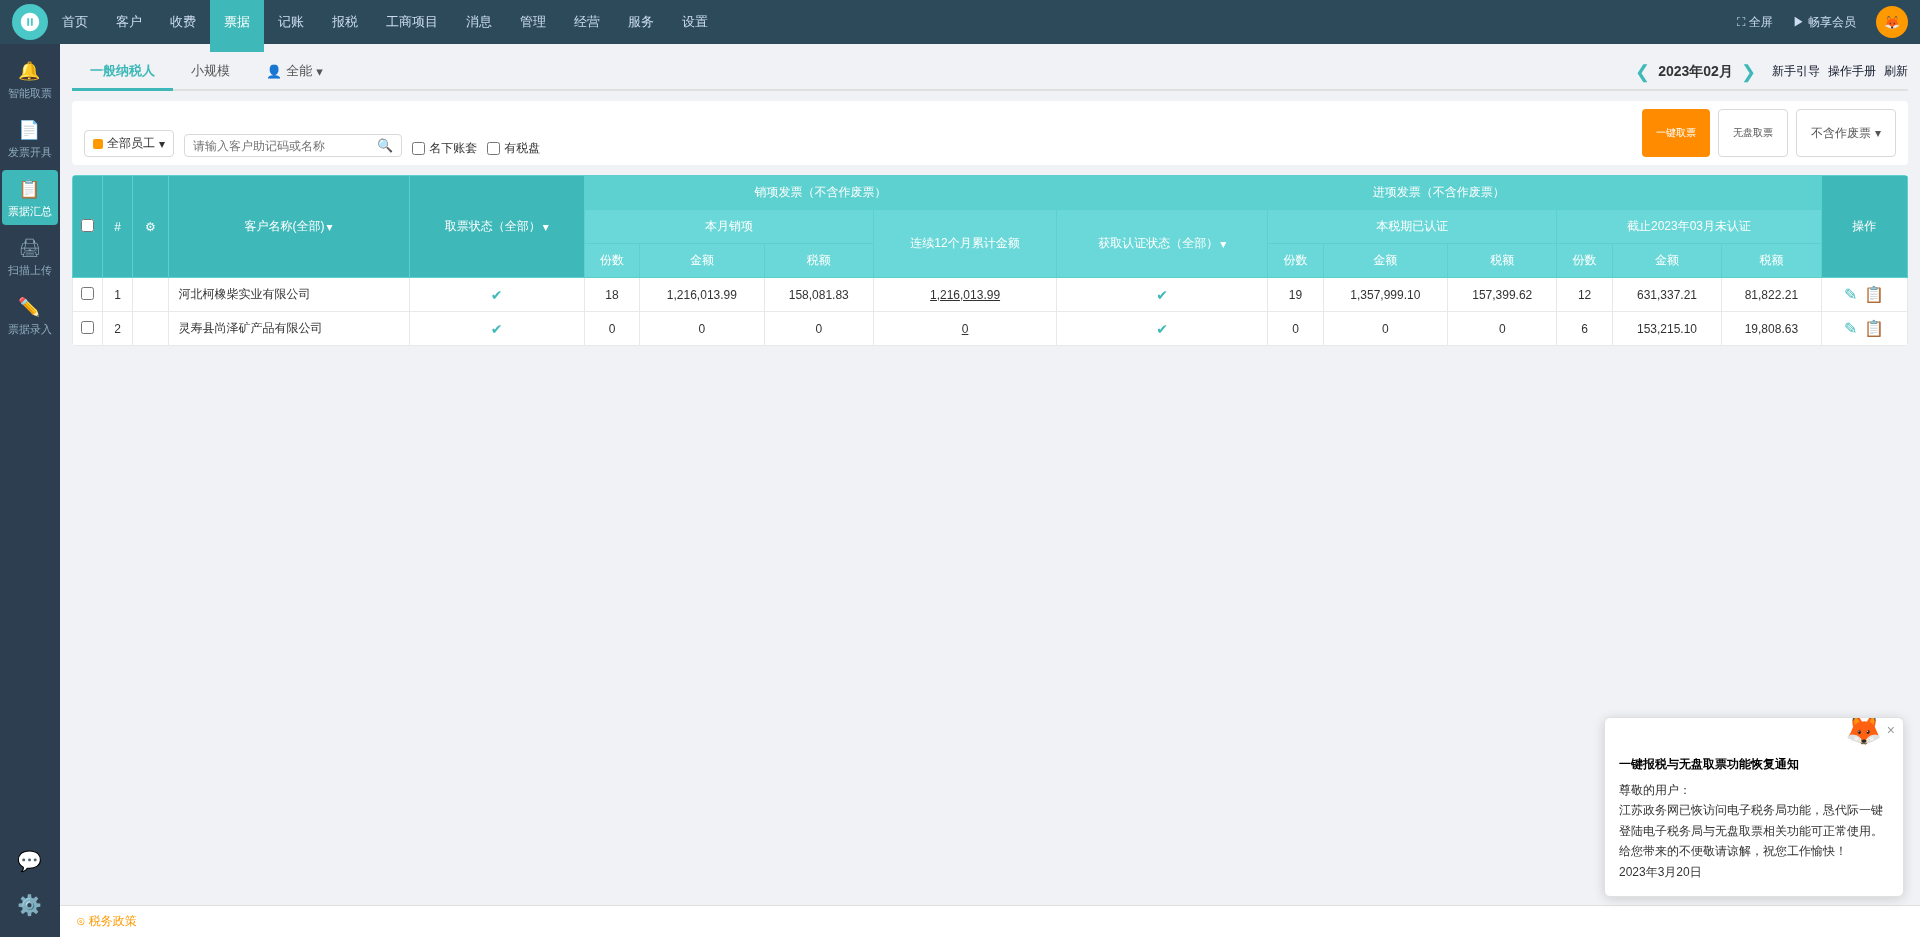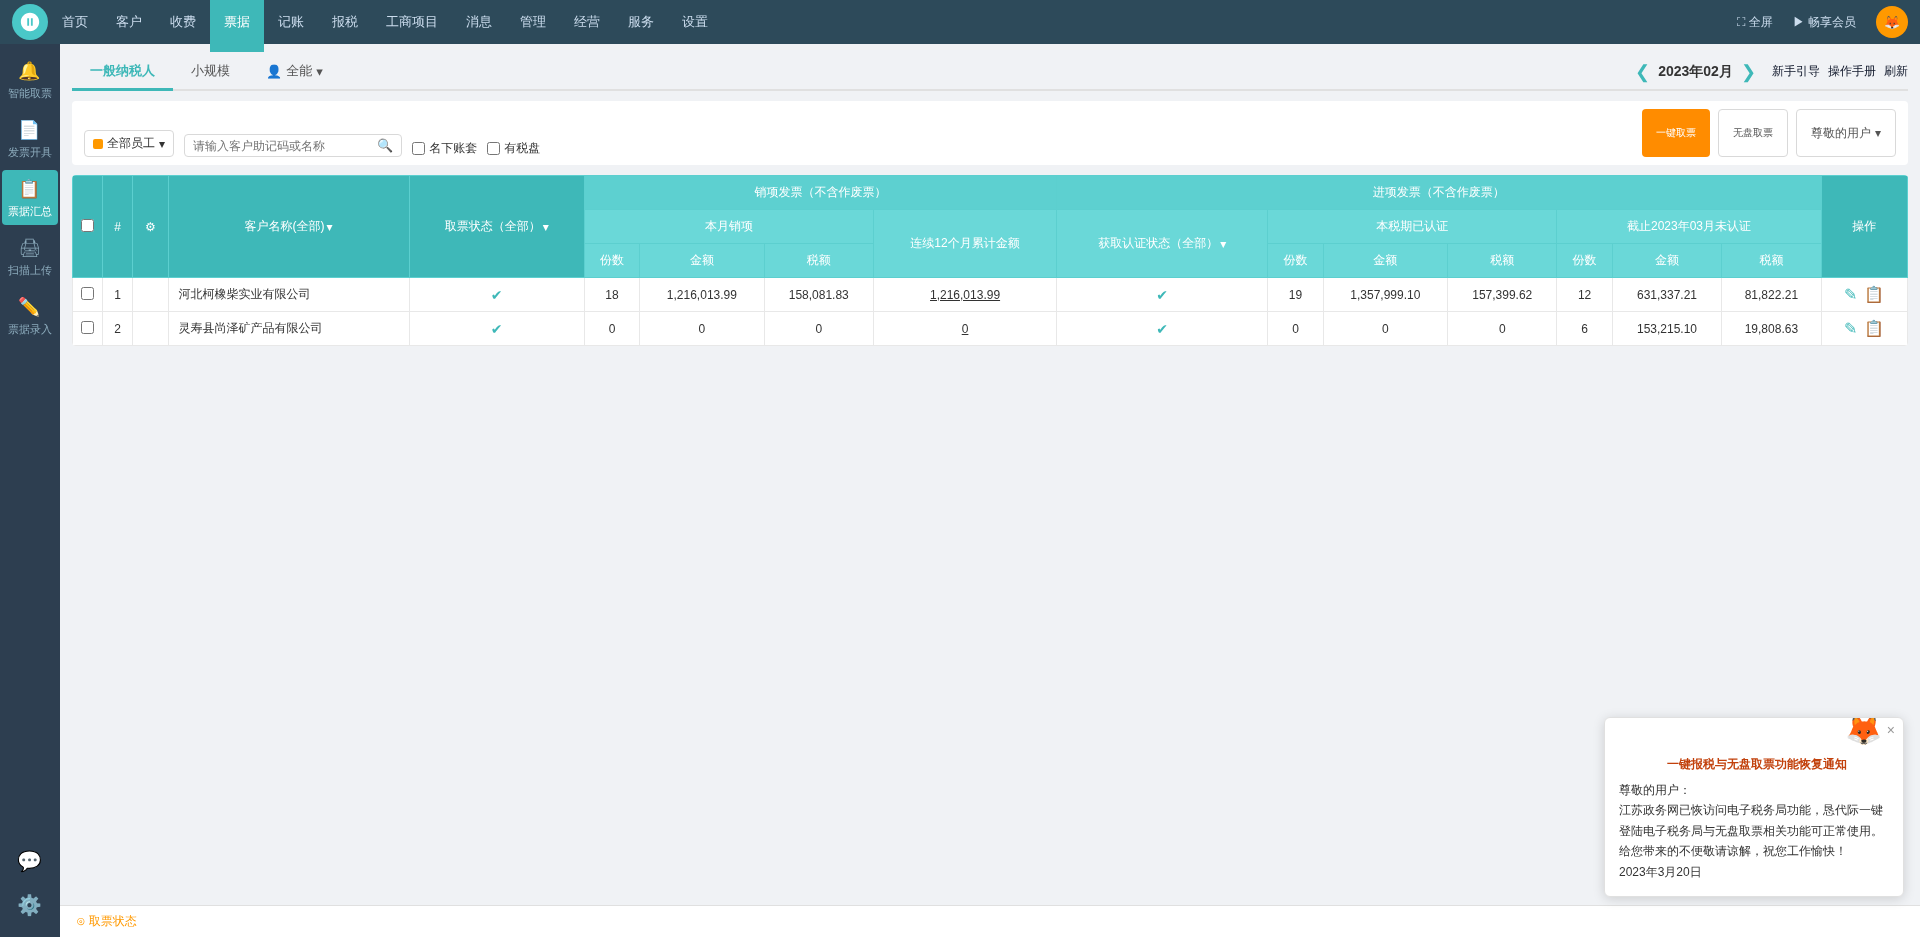--- a/index.html
+++ b/index.html
@@ -88,21 +88,21 @@
     
     .notification-popup {
       position: fixed; bottom: 40px; right: 16px;
       width: 300px; background: white; border: 1px solid #e0e0e0;
       border-radius: 6px; box-shadow: 0 2px 12px rgba(0,0,0,0.15);
       font-size: 12px; z-index: 200; overflow: hidden;
     }
     .notif-header { display: flex; justify-content: flex-end; padding: 4px 8px; }
     .notif-close { cursor: pointer; color: #999; font-size: 14px; }
     .notif-body { padding: 8px 14px 14px; color: #333; line-height: 1.7; }
-    .notif-title { color: #c2410c; font-weight: bold; margin-bottom: 6px; margin-left: 48px; }
+    .notif-title { color: #000000; font-weight: bold; margin-bottom: 6px; }
 
     
     .bottom-bar { position: fixed; bottom: 0; left: 60px; right: 0; height: 32px; background: white; border-top: 1px solid #e0e0e0; display: flex; align-items: center; padding: 0 16px; z-index: 80; }
     .tax-policy { color: #f90; font-size: 12px; cursor: pointer; }
 
     .period-label { font-size: 14px; font-weight: bold; color: #333; }
   </style>
 </head>
 <body>
 
@@ -197,21 +197,21 @@
       <span>名下账套</span>
     </label>
     <label class="checkbox-item">
       <input type="checkbox" style="">
       <span>有税盘</span>
     </label>
     <div class="filter-bar-right">
       <button class="btn-primary">一键取票</button>
       <button class="btn-default">无盘取票</button>
       <div class="btn-dropdown">
-        <span>尊敬的用户</span>
+        <span>不含作废票</span>
         <span>▾</span>
       </div>
     </div>
   </div>
 
   <div class="table-container">
     <table>
       <thead>
         <tr class="thead-group">
           <th rowspan="3" class="check-col"><input type="checkbox" style=""></th>
@@ -318,14 +318,14 @@
   <div class="notif-body">
     <div class="notif-title">一键报税与无盘取票功能恢复通知</div>
     <div>尊敬的用户：</div>
     <div>江苏政务网已恢访问电子税务局功能，恳代际一键登陆电子税务局与无盘取票相关功能可正常使用。</div>
     <div>给您带来的不便敬请谅解，祝您工作愉快！</div>
     <div>2023年3月20日</div>
   </div>
 </div>
 
 <div class="bottom-bar">
-  <span class="tax-policy">⊙ 取票状态</span>
+  <span class="tax-policy">⊙ 税务政策</span>
 </div>
 
 </body></html>

